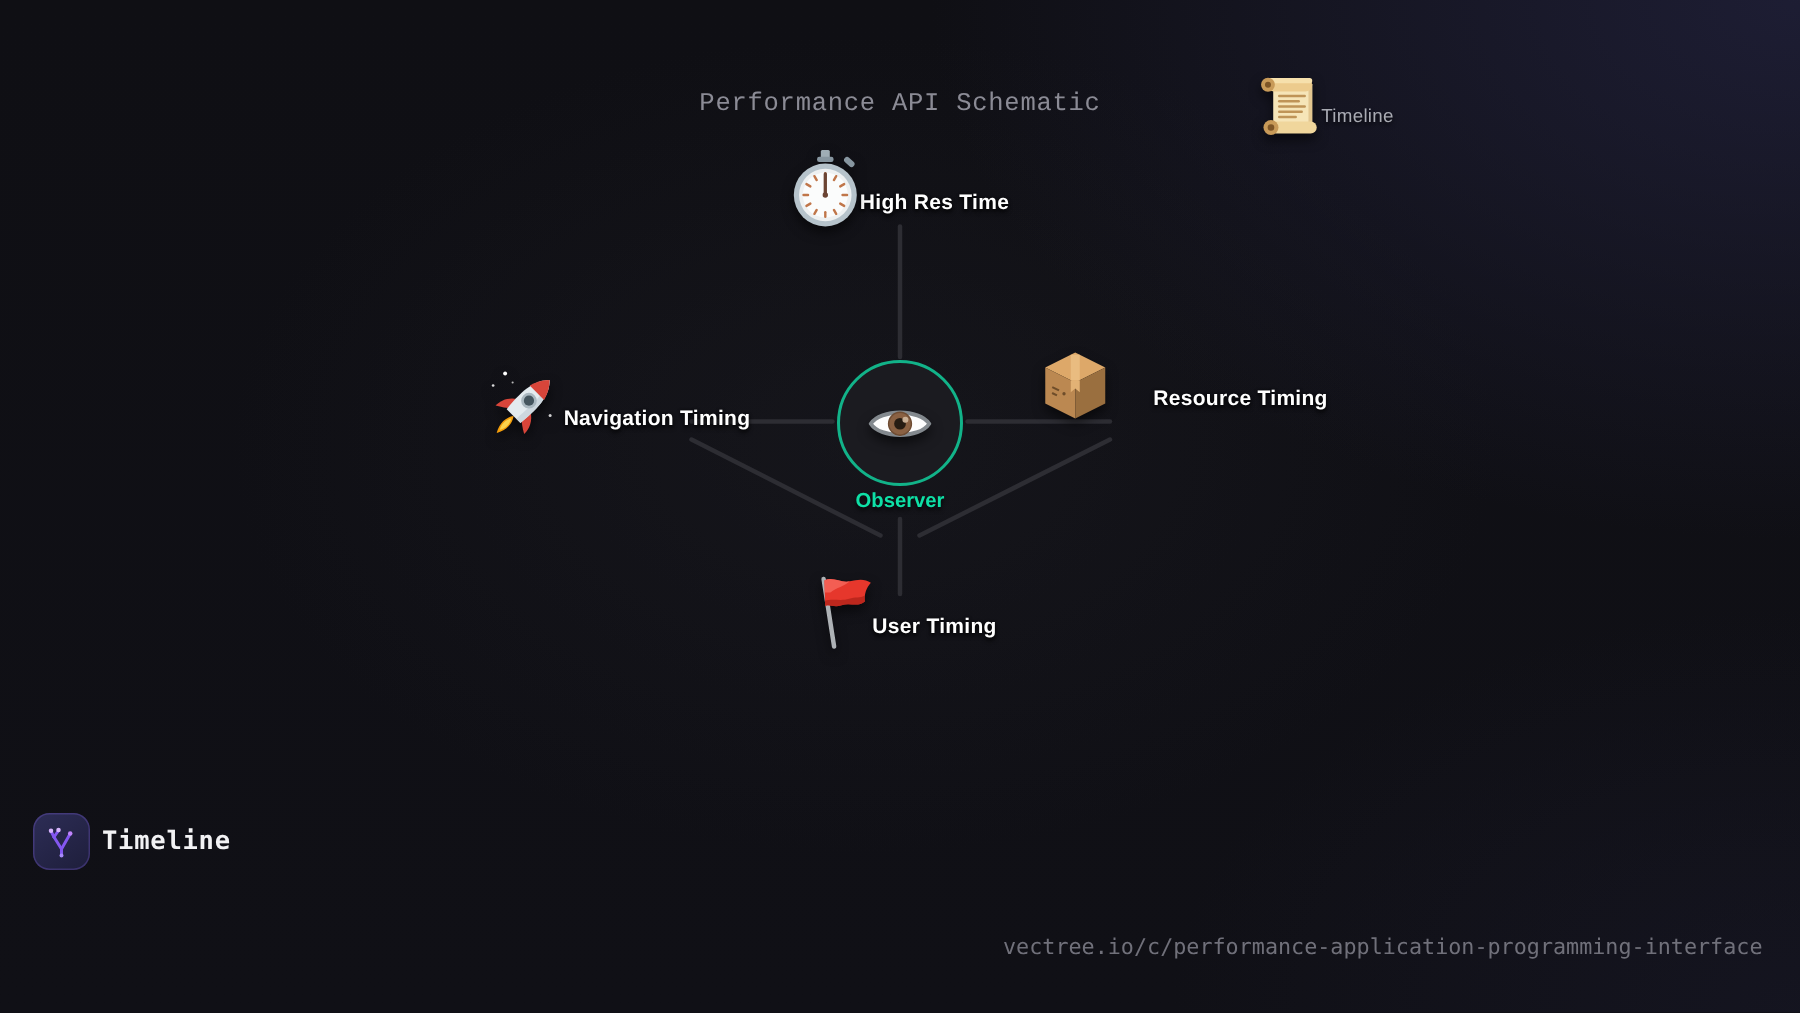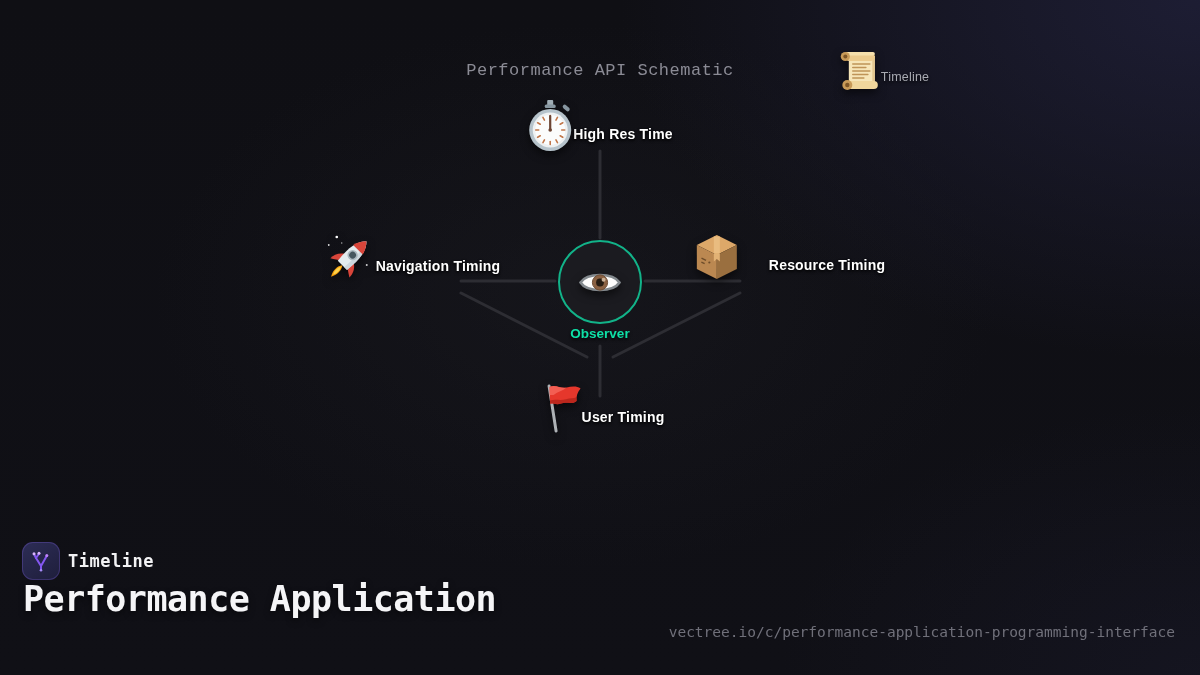--- a/index.html
+++ b/index.html
@@ -115,21 +115,21 @@
           <line x1="10.44" y1="22.75" x2="13.04" y2="24.25"></line>
           <line x1="15.75" y1="17.44" x2="17.25" y2="20.04"></line>
         </g>
         <line x1="23" y1="30" x2="23" y2="16" stroke="#6b4433" stroke-width="2.2" stroke-linecap="round"></line>
         <circle cx="23" cy="30" r="1.8" fill="#6b4433"></circle>
       </svg>
     </span>
     <span class="node-label" style="margin-top:13px;">High Res Time</span>
   </div>
 
-  <div class="node" style="left:411px;top:232px;">
+  <div class="node" style="left:411px;top:244px;">
     <span class="node-icon">
       <svg width="54" height="54" viewBox="0 0 54 54">
         <g transform="rotate(45 27 27)">
           <path d="M27,36 C30,40 30.5,46 27,52 C23.5,46 24,40 27,36 Z" fill="#f59e0b"></path>
           <path d="M27,38 C29,41.5 29.2,45.5 27,49 C24.8,45.5 25,41.5 27,38 Z" fill="#fcd34d"></path>
           <path d="M21,26 C15.5,29.5 13.5,34.5 13.5,39.5 C17,37.5 20,35.5 22.5,33 Z" fill="#d8453a"></path>
           <path d="M33,26 C38.5,29.5 40.5,34.5 40.5,39.5 C37,37.5 34,35.5 31.5,33 Z" fill="#d8453a"></path>
           <path d="M27,2 C33.5,8.5 35.5,18 33.5,36 L20.5,36 C18.5,18 20.5,8.5 27,2 Z" fill="#e3ebef"></path>
           <path d="M27,2 C33.5,8.5 35.5,18 33.5,36 L29.5,36 C31,18 30,9 27,2 Z" fill="#c6d2d9" opacity="0.75"></path>
           <path d="M27,2 C30.5,5.5 32.7,9.5 33.8,14 L20.2,14 C21.3,9.5 23.5,5.5 27,2 Z" fill="#d8453a"></path>
@@ -222,18 +222,17 @@
       </g>
       <circle cx="4" cy="4.8" r="1.5" fill="#d8b4fe"></circle>
       <circle cx="9" cy="4.3" r="1.5" fill="#d8b4fe"></circle>
       <circle cx="16.8" cy="6.6" r="1.5" fill="#c084fc"></circle>
       <circle cx="11" cy="21.3" r="1.3" fill="#a78bfa"></circle>
     </svg>
   </div>
   <div class="brand-name">Timeline</div>
 
   <div class="big-title">
-    <div>Performance Application</div>
   </div>
 
   <div class="footer-url">vectree.io/c/performance-application-programming-interface</div>
 
 </div>
 
 </body></html>

